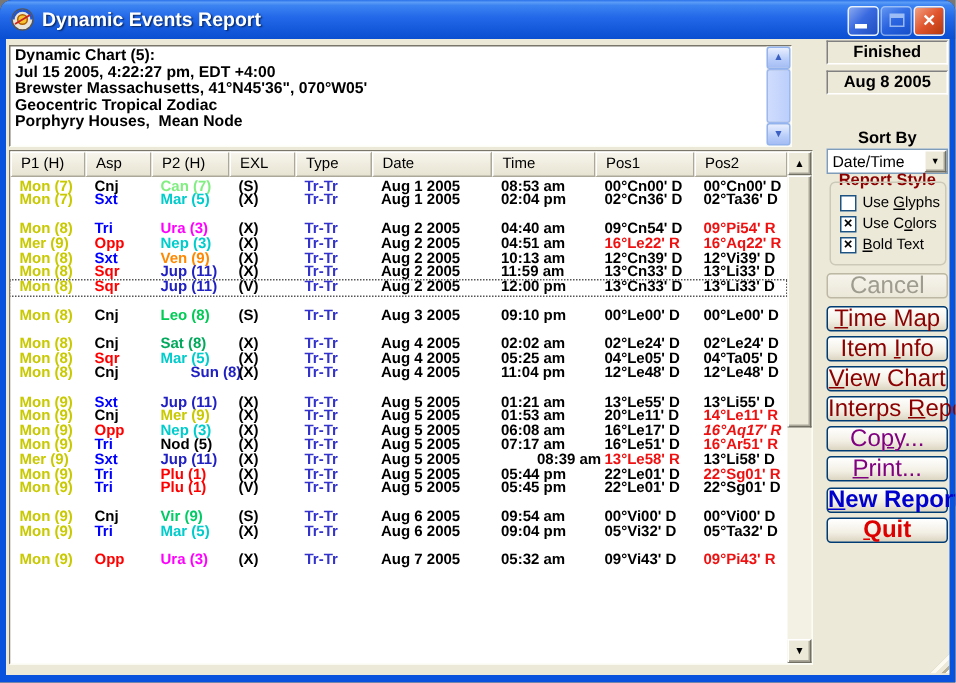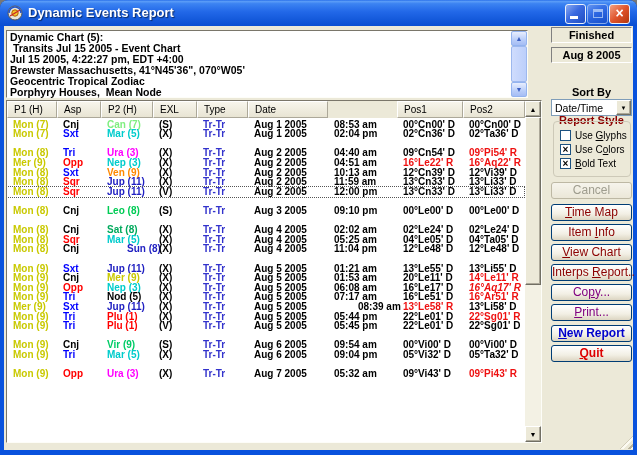--- a/index.html
+++ b/index.html
@@ -68,21 +68,21 @@
   .combo .drop{position:absolute;right:0;top:0;width:15px;height:15px;background:#ece9d8;text-align:center;font-size:6px;line-height:15px;color:#000;
     border:1px solid #fff;border-right-color:#716f64;border-bottom-color:#716f64;box-shadow:inset -1px -1px 0 #aca899;}
   .groupbox{position:absolute;left:553px;top:121px;width:78px;height:56px;border:1px solid #cdc9b8;border-radius:4px;}
   .group-label{position:absolute;left:551px;top:114px;width:81px;text-align:center;font-size:11px;font-weight:bold;color:#8b0000;}
   .cbrow{position:absolute;left:6px;width:70px;height:13px;}
   .cbbox{position:absolute;left:0;top:1px;width:11px;height:11px;background:#fff;border:1px solid #1d5281;
     font-size:10px;font-weight:bold;line-height:9px;text-align:center;color:#000;}
   .cblabel{position:absolute;left:15px;top:1px;font-size:10px;color:#000;white-space:nowrap;}
   .sbtn{position:absolute;left:551px;width:81px;height:17px;border-radius:3px;border:1px solid #003c74;
     background:linear-gradient(#ffffff,#f2efe4 60%,#dcd5c2);
-    font-family:"Liberation Sans",sans-serif;font-size:12px;text-align:center;line-height:15px;white-space:nowrap;}
+    font-family:"Liberation Sans",sans-serif;font-size:16px;text-align:center;line-height:15px;white-space:nowrap;}
   .sbtn.disabled{border-color:#bdb8a4;color:#9e9c8e;background:linear-gradient(#f6f4ec,#ebe7d8);}
   .sbtn.bold{font-weight:bold;}
   
   .grip{position:absolute;left:620px;top:436px;width:13px;height:13px;
     background:repeating-linear-gradient(315deg,#fcfaf1 0 2px,#b9b29a 2px 4px,#ece9d8 4px 7px);
     clip-path:polygon(100% 0,100% 100%,0 100%);}
 </style>
 </head>
 <body>
 
@@ -101,36 +101,37 @@
       </div>
     <div class="tbtn max">
         <span class="glyph-max"></span>
       </div>
     <div class="tbtn close">×</div>
   </div>
 
   <div class="client"></div>
 
   <div class="infobox">
-    <div class="info-lines"><div>Dynamic Chart (5):</div><div> Transits Jul 15 2005 - Event Chart</div><div>Jul 15 2005, 4:22:27 pm, EDT +4:00</div><div>Brewster Massachusetts, 41°N45'36", 070°W05'</div><div>Geocentric Tropical Zodiac</div><div>Porphyry Houses,  Mean Node</div></div>
+    <div class="info-lines"><div>Dynamic Chart (5):</div><div>Jul 15 2005, 4:22:27 pm, EDT +4:00</div><div>Brewster Massachusetts, 41°N45'36", 070°W05'</div><div>Geocentric Tropical Zodiac</div><div>Porphyry Houses,  Mean Node</div></div>
     <div class="xscroll">
       <div class="xarrow" style="top:0">▲</div>
       <div class="xthumb"></div>
       <div class="xarrow" style="bottom:0">▼</div>
     </div>
   </div>
 
   <div class="table-ctl">
     <div class="thead">
         <div class="hcell" style="left: 0px; width: 50px;">P1 (H)</div>
         <div class="hcell" style="left: 50px; width: 44px;">Asp</div>
         <div class="hcell" style="left: 94px; width: 52px;">P2 (H)</div>
         <div class="hcell" style="left: 146px; width: 44px;">EXL</div>
         <div class="hcell" style="left: 190px; width: 51px;">Type</div>
         <div class="hcell" style="left: 241px; width: 80px;">Date</div>
+        <div class="hcell" style="left: 321px; width: 69px;">Time</div>
         <div class="hcell" style="left: 390px; width: 66px;">Pos1</div>
         <div class="hcell" style="left: 456px; width: 62px;">Pos2</div>
       </div>
     <div class="tbody">
         <div class="trow" style="top: 1.5px;">
           <span class="tcell" style="left: 1px; color: rgb(201, 201, 0);">Mon (7)</span>
           <span class="tcell" style="left: 51px; color: rgb(0, 0, 0);">Cnj</span>
           <span class="tcell" style="left: 95px; color: rgb(128, 238, 128);">Can (7)</span>
           <span class="tcell" style="left: 147px; color: rgb(0, 0, 0);">(S)</span>
           <span class="tcell" style="left: 191px; color: rgb(51, 51, 204);">Tr-Tr</span>

